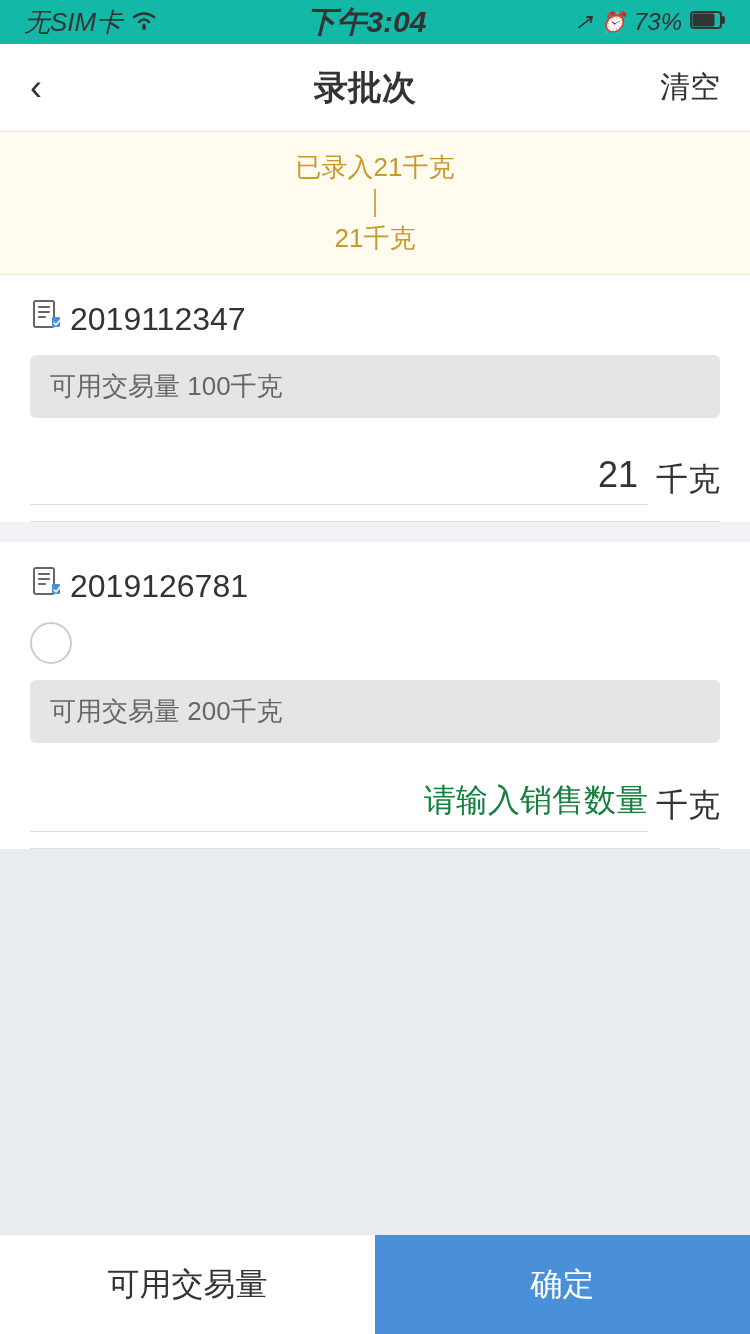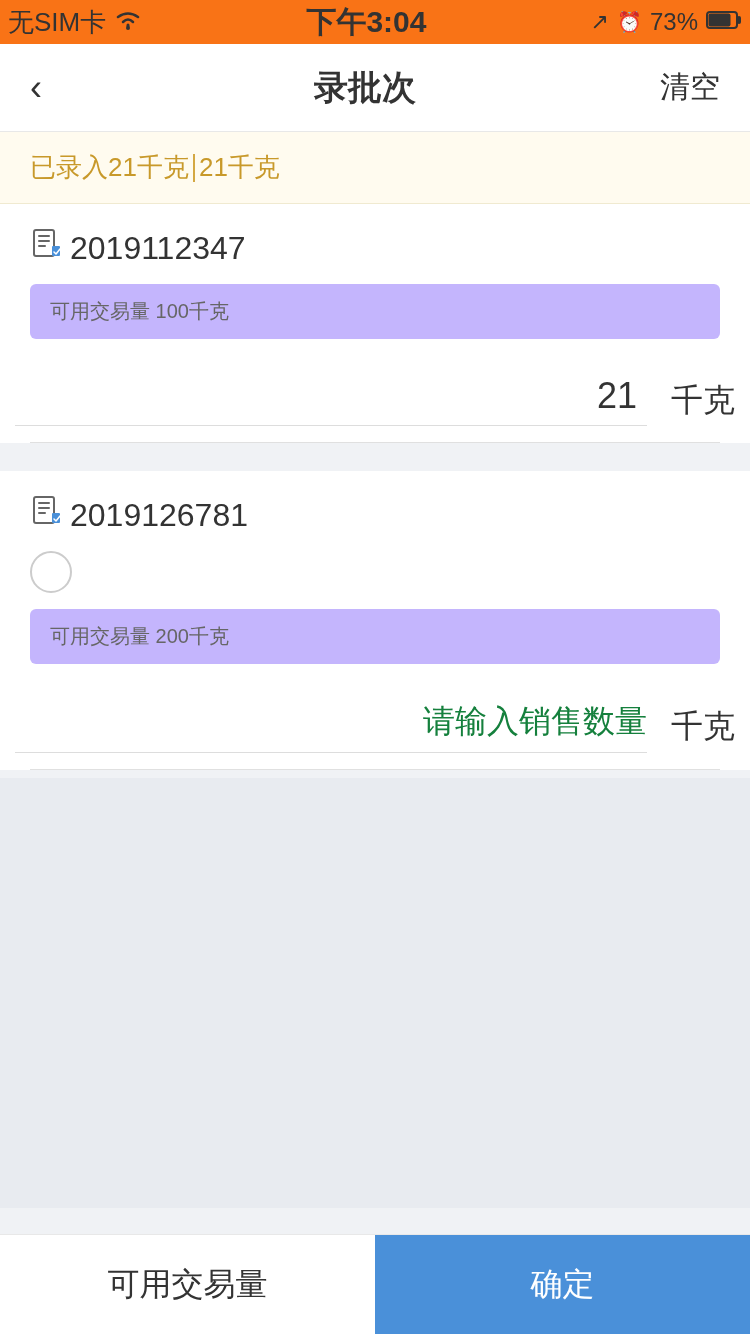--- a/index.html
+++ b/index.html
@@ -10,26 +10,27 @@
       font-family: -apple-system, "PingFang SC", "Helvetica Neue", Arial, sans-serif;
       background: #f0f2f5;
       position: relative;
       overflow-x: hidden;
     }
 
     
     .status-bar {
       width: 100%;
       height: 44px;
-      background: #f97316;
+      background: #14b8a6;
       display: flex;
       align-items: center;
       justify-content: space-between;
-      padding: 0 8px;
+      padding: 0 24px;
       font-size: 28px;
+      font-style: italic;
     }
     .status-left {
       display: flex;
       align-items: center;
       gap: 8px;
       font-size: 26px;
       color: #333;
     }
     .status-center {
       font-size: 30px;
@@ -71,25 +72,26 @@
       color: #333;
       cursor: pointer;
       width: 80px;
       text-align: right;
     }
 
     
     .summary-bar {
       width: 100%;
       background: #fffbef;
-      padding: 18px 30px;
+      padding: 18px 22px;
       display: flex;
       align-items: center;
       gap: 4px;
       border-bottom: 1px solid #f0ead0;
+      flex-direction: column;
     }
     .summary-text {
       font-size: 26px;
       color: #c8992a;
     }
     .summary-divider {
       width: 2px;
       height: 28px;
       background: #d4a843;
     }
@@ -99,21 +101,21 @@
     }
 
     
     .content {
       background: #f0f2f5;
     }
 
     
     .batch-card {
       background: #fff;
-      margin-bottom: 8px;
+      margin-bottom: 0;
     }
 
     .batch-item {
       padding: 24px 30px 0 30px;
     }
 
     .batch-id-row {
       display: flex;
       align-items: center;
       gap: 8px;
@@ -160,35 +162,34 @@
       transform: rotate(-45deg) translateY(-2px);
       display: block;
     }
     .batch-date {
       font-size: 28px;
       color: #333;
     }
 
     .batch-availability {
       margin: 0 0 20px 0;
-      background: #c4b5fd;
+      background: #e5e5e5;
       padding: 14px 20px;
       border-radius: 6px;
-      font-size: 20px;
+      font-size: 26px;
       color: #666;
     }
 
     
     .quantity-row {
       display: flex;
       align-items: center;
       justify-content: center;
-      padding: 16px 15px;
-      background: #fff;
-      gap: 16px;
+      padding: 16px 30px;
+      background: #fff;
     }
     .quantity-input-wrapper {
       display: flex;
       align-items: center;
       justify-content: flex-end;
       flex: 1;
       border-bottom: 1px solid #ddd;
       padding-bottom: 8px;
     }
     .quantity-value {

